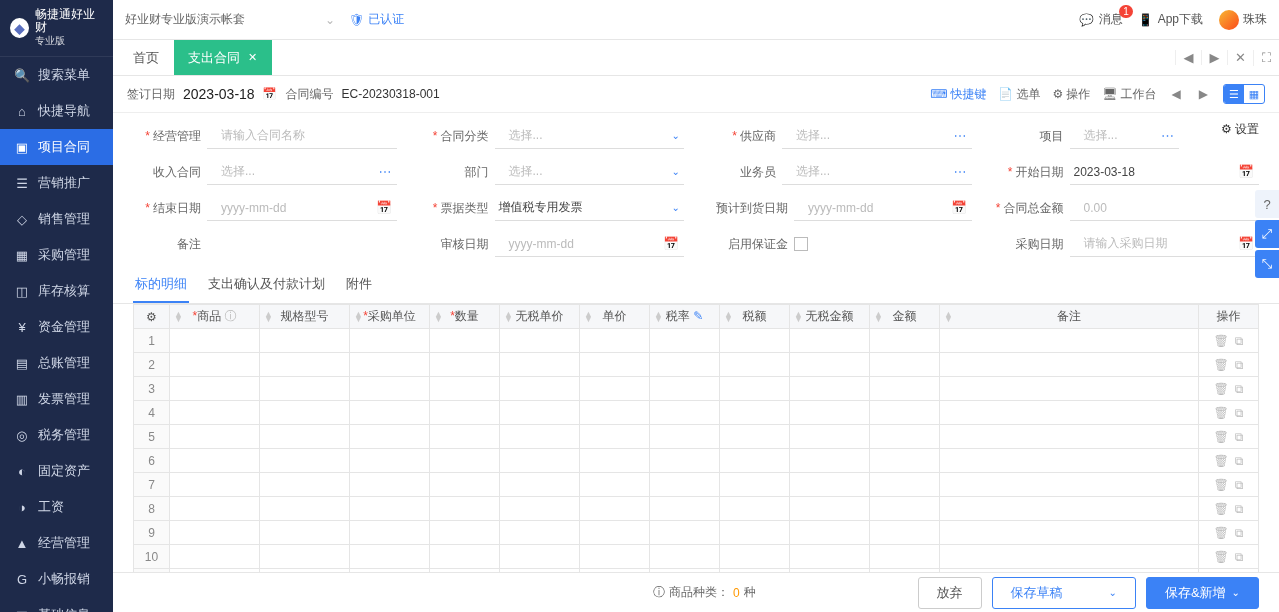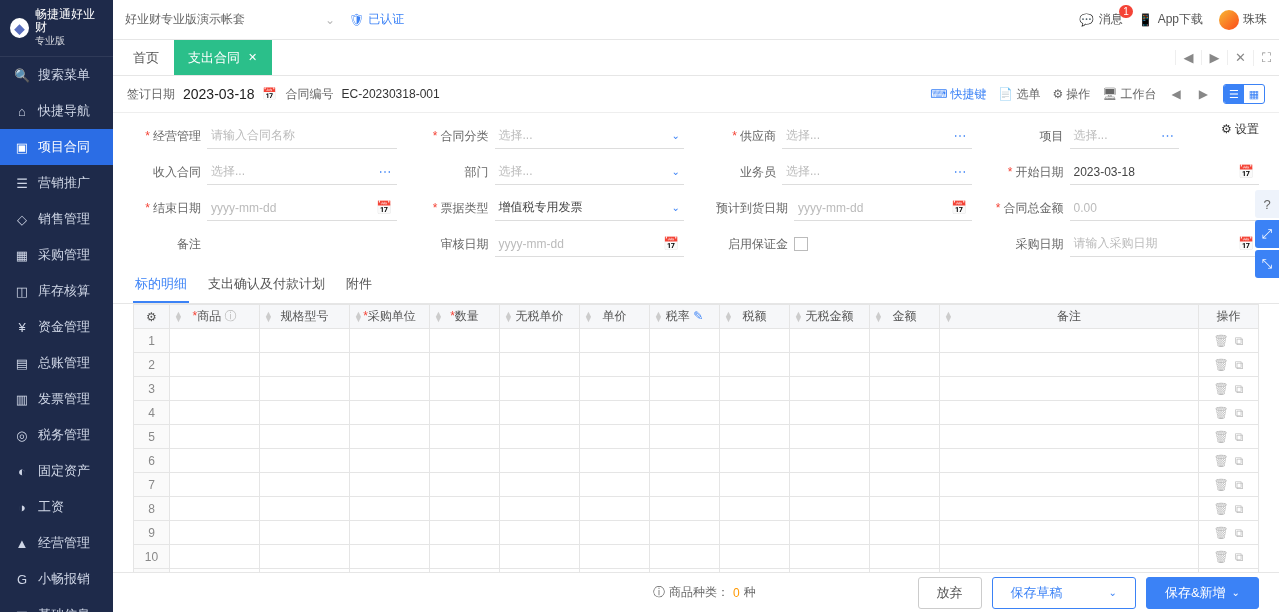--- a/index.html
+++ b/index.html
@@ -49,21 +49,21 @@
 .actionbar .right .toggle .t.active { background: #3b82f6; color: #fff; }
 .actionbar .right .toggle .t:not(.active) { color: #3b82f6; }
 
 
 .formwrap { padding: 10px 20px 6px; position: relative; }
 .form-grid { display: grid; grid-template-columns: repeat(4, 1fr); gap: 10px 24px; }
 .field { display: flex; align-items: center; gap: 6px; }
 .field .flabel { width: 68px; text-align: right; color: #666; font-size: 12px; flex-shrink: 0; }
 .field .req { color: #f44336; margin-right: 3px; }
 .field .finput { flex: 1; min-width: 0; height: 26px; border: none; border-bottom: 1px solid #ddd; padding: 0 4px; color: #444; font-size: 12px; display: flex; align-items: center; justify-content: space-between; }
-.field .finput .ph { color: #bbb; }
+.field .finput .ph { color: #bbb; margin-left: 10px; }
 .field .finput .val { color: #444; }
 .field .finput .chev { color: #3b82f6; font-size: 10px; }
 .field .finput .dots { color: #3b82f6; letter-spacing: 1px; font-size: 13px; }
 .field .finput .cal { color: #3b82f6; font-size: 13px; }
 .field.noborder .finput { border-bottom: none; }
 .field .checkbox { width: 14px; height: 14px; border: 1px solid #bbb; }
 .settings-corner { position: absolute; right: 20px; top: 8px; }
 
 
 .subtabs { display: flex; gap: 17px; padding: 6px 20px 0; border-bottom: 1px solid #e6e6e6; }

